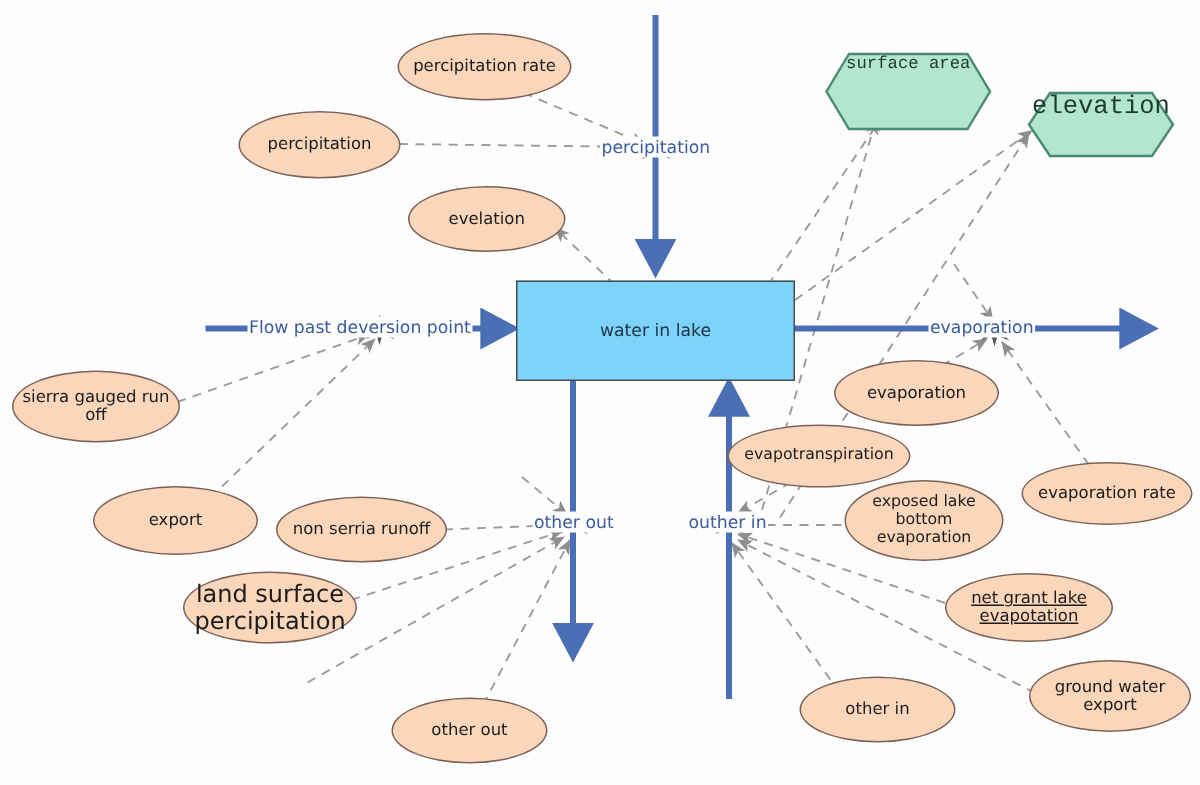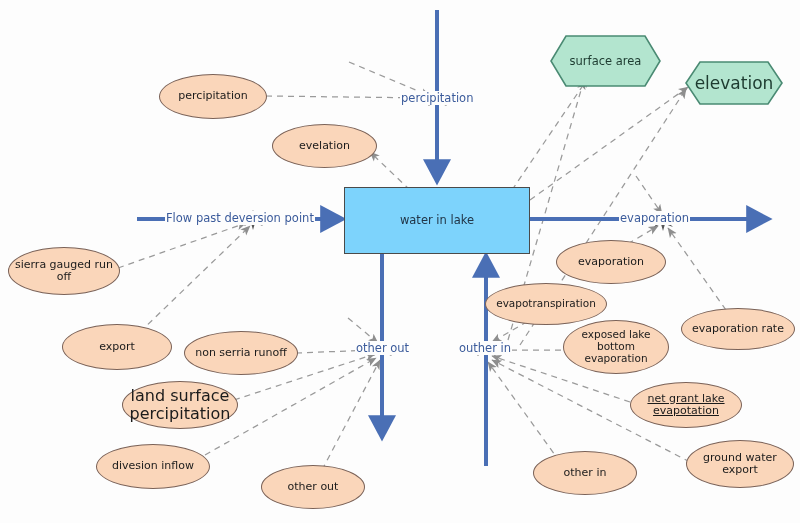--- a/index.html
+++ b/index.html
@@ -19,22 +19,22 @@
     border-radius:50%;
     background:#fad6ba;
     color:#1b1b1b;
   }
   .process{
     border:1.6px solid #4a4a4a;
     background:#7dd3fc;
     color:#213547;
   }
   .hexlabel{
-    position:absolute;display:flex;align-items:center;justify-content:center;
-    text-align:center;color:#1d3b30;
+    position:absolute;display:flex;align-items:flex-start;justify-content:center;
+    text-align:center;color:#1d3b30;font-family:Liberation Mono, monospace;
   }
   .flowlabel{
     position:absolute;color:#3b5b9b;white-space:nowrap;
   }
   .flowlabel.onwhite{background:#fdfdfd;padding:0 1px;}
 </style>
 </head>
 <body>
 
 <div id="stage">
@@ -134,20 +134,23 @@
   <div class="flowlabel onwhite" style="left:619px;top:211px;font-size:11.5px;">
     <span>evaporation</span>
   </div>
   <div class="flowlabel onwhite" style="left:355px;top:341px;font-size:11.5px;">
     <span>other out</span>
   </div>
   <div class="flowlabel onwhite" style="left:458px;top:341px;font-size:11.5px;">
     <span>outher in</span>
   </div>
 
+  <div class="node ellipse" style="left:265px;top:22px;width:116px;height:45px;font-size:11px;">
+    <span>percipitation rate</span>
+  </div>
 
   <div class="node ellipse" style="left:159px;top:74px;width:108px;height:45px;font-size:11px;">
     <span>percipitation</span>
   </div>
 
   <div class="node ellipse" style="left:272px;top:124px;width:105px;height:44px;font-size:11px;">
     <span>evelation</span>
   </div>
 
   <div class="node ellipse" style="left:62px;top:324px;width:110px;height:46px;font-size:11px;">
@@ -160,23 +163,20 @@
 
 
   <div class="node ellipse" style="left:184px;top:331px;width:114px;height:44px;font-size:11px;">
     <span>non serria runoff</span>
   </div>
 
   <div class="node ellipse" style="left:122px;top:381px;width:116px;height:48px;font-size:16px;">
     <span>land surface percipitation</span>
   </div>
 
-  <div class="node ellipse" style="left:96px;top:444px;width:114px;height:45px;font-size:11px;">
-    <span>divesion inflow</span>
-  </div>
 
   <div class="node ellipse" style="left:261px;top:465px;width:104px;height:44px;font-size:11px;">
     <span>other out</span>
   </div>
 
   <div class="node ellipse" style="left:556px;top:240px;width:110px;height:44px;font-size:11px;">
     <span>evaporation</span>
   </div>
 
   <div class="node ellipse" style="left:485px;top:283px;width:122px;height:42px;font-size:10.5px;">

